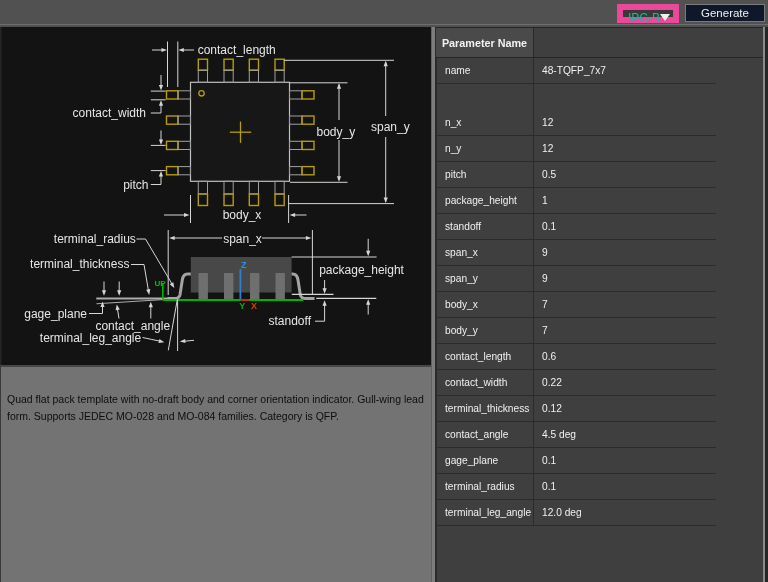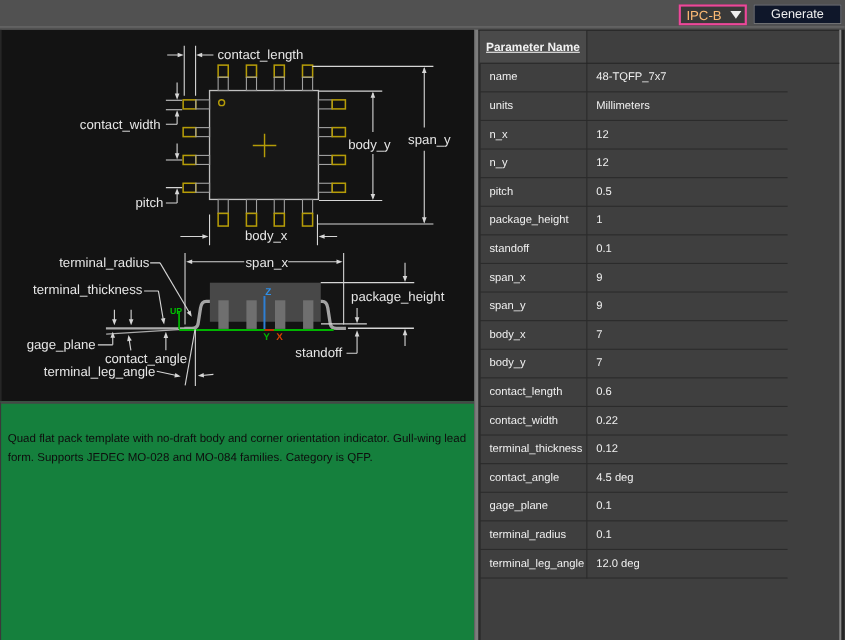--- a/index.html
+++ b/index.html
@@ -1,30 +1,30 @@
 <!DOCTYPE html>
 <html><head>
 <meta charset="utf-8">
 <style>
   html,body{margin:0;padding:0;background:#515151;width:768px;height:582px;overflow:hidden;}
   *{box-sizing:border-box;font-family:"Liberation Sans",sans-serif;}
   #root{position:absolute;top:0;left:0;width:768px;height:582px;background:#515151;overflow:hidden;}
   #toolbar{position:absolute;left:0;top:0;width:768px;height:25px;background:#515151;border-bottom:1px solid #6e6e6e;}
-  #dd{position:absolute;left:617px;top:4px;width:62px;height:19px;background:#393939;border:2px solid #ec4899;color:#fdba74;font-size:12px;line-height:17px;padding-left:5px;}
+  #dd{position:absolute;left:617px;top:4px;width:62px;height:19px;background:#393939;border:6px solid #ec4899;color:#14b8a6;font-size:12px;line-height:17px;padding-left:5px;}
   #dd .tri{position:absolute;right:3px;top:4px;width:0;height:0;border-left:5.5px solid transparent;border-right:5.5px solid transparent;border-top:7px solid #efefef;}
   #btn{position:absolute;left:685px;top:4px;width:80px;height:18px;background:#0f172a;border:1px solid #7a7a7a;color:#f0f0f0;font-size:11.5px;line-height:16px;text-align:center;}
   #diag{position:absolute;left:0;top:27px;width:431px;height:338px;}
-  #desc{position:absolute;left:0;top:365px;width:431px;height:217px;background:#15803d;border-top:2px solid #474747;border-left:1px solid #3a3a3a;color:#0e0e0e;font-size:10.5px;line-height:16.5px;}
+  #desc{position:absolute;left:0;top:365px;width:431px;height:217px;background:#737373;border-top:2px solid #474747;border-left:1px solid #3a3a3a;color:#0e0e0e;font-size:10.5px;line-height:16.5px;}
   #desc .txt{position:absolute;left:6px;top:24px;width:422px;}
   #split{position:absolute;left:431px;top:27px;width:4px;height:555px;background:#7d7d7d;border-left:1px solid #616161;}
   #tablewrap{position:absolute;left:435px;top:27px;width:330px;height:555px;background:#3f3f3f;border-top:1px solid #262626;border-left:2px solid #2a2a2a;}
   #rightline{position:absolute;left:763px;top:27px;width:2px;height:555px;background:#8a8a8a;}
   #rightstrip{position:absolute;left:765px;top:27px;width:3px;height:555px;background:#262626;}
   .hdr{position:absolute;top:28px;height:30px;background:#4a4a4a;color:#f2f2f2;font-weight:bold;font-size:10.8px;text-align:center;line-height:30px;}
-  #hdr1{left:436px;width:97px;text-decoration:underline;}
+  #hdr1{left:436px;width:97px;}
   #hdr2{left:534px;width:229px;}
   #hdivider{position:absolute;left:533px;top:28px;width:1px;height:498px;background:#2b2b2b;}
   .row{position:absolute;left:436px;width:280px;height:26px;border-bottom:1px solid #2b2b2b;color:#f0f0f0;font-size:10.2px;}
   .row .k{position:absolute;left:9px;top:7px;}
   .row .v{position:absolute;left:106px;top:7px;}
   #hline{position:absolute;left:436px;top:57px;width:327px;height:1px;background:#262626;}
 </style>
 </head>
 <body>
 <div id="root">
@@ -188,24 +188,20 @@
     </div>
   <div id="split"></div>
   <div id="tablewrap"></div>
   <div id="rightline"></div>
   <div id="rightstrip"></div>
   <div class="hdr" id="hdr1">Parameter Name</div>
   <div class="row" style="top:58px">
       <span class="k">name</span>
       <span class="v">48-TQFP_7x7</span>
     </div>
-    <div class="row" style="top:84px">
-      <span class="k">units</span>
-      <span class="v">Millimeters</span>
-    </div>
     <div class="row" style="top:110px">
       <span class="k">n_x</span>
       <span class="v">12</span>
     </div>
     <div class="row" style="top:136px">
       <span class="k">n_y</span>
       <span class="v">12</span>
     </div>
     <div class="row" style="top:162px">
       <span class="k">pitch</span>

